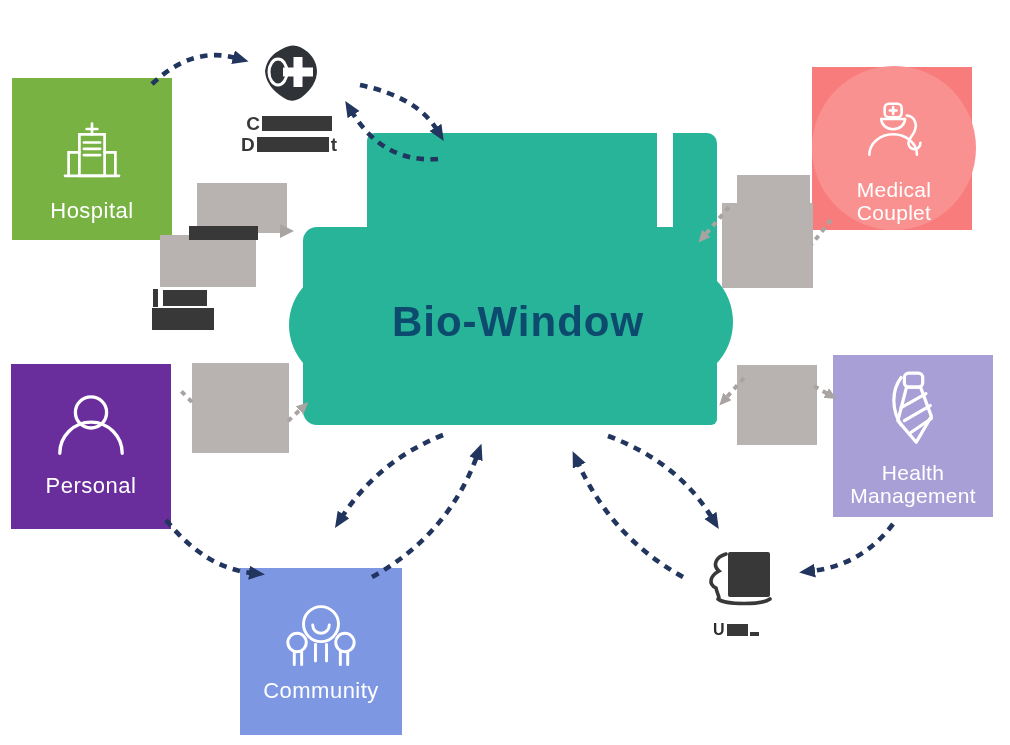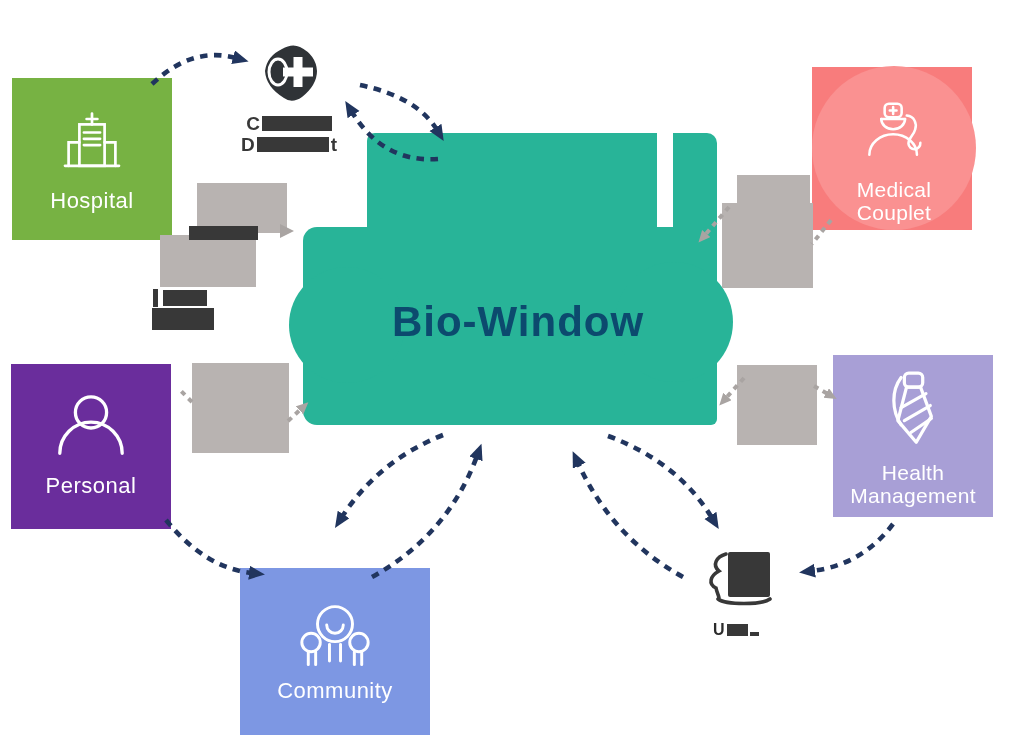--- a/index.html
+++ b/index.html
@@ -24,40 +24,40 @@
 
 <div class="canvas">
 
   <div class="abs teal" style="left:367px;top:133px;width:290px;height:292px;border-radius:8px 0 0 10px;"></div>
   <div class="abs teal" style="left:673px;top:133px;width:44px;height:292px;border-radius:0 10px 6px 0;"></div>
   <div class="abs teal" style="left:303px;top:227px;width:414px;height:198px;border-radius:14px;"></div>
   <div class="abs teal" style="left:289px;top:267px;width:116px;height:116px;border-radius:50%;"></div>
   <div class="abs teal" style="left:615px;top:262px;width:118px;height:120px;border-radius:50%;"></div>
   <div class="abs title" style="left:318px;top:298px;width:400px;">Bio-Window</div>
 
-  <div class="abs sq" style="left:12px;top:78px;width:160px;height:162px;background:#77b243;padding-top:32px;">
+  <div class="abs sq" style="left:12px;top:78px;width:160px;height:162px;background:#77b243;padding-top:42px;">
     <svg width="72" height="72" viewBox="0 0 80 80" fill="none" stroke="#ffffff" stroke-width="3" stroke-linecap="round">
       <path d="M40 4 v12 M34 10 h12"></path>
       <rect x="26" y="16" width="28" height="46"></rect>
       <path d="M31 25 h18 M31 32 h18 M31 39 h18"></path>
       <path d="M26 36 h-12 v26 M54 36 h12 v26"></path>
       <path d="M10 62 h60"></path>
     </svg>
     <div class="lbl">Hospital</div>
   </div>
 
   <div class="abs sq" style="left:11px;top:364px;width:160px;height:165px;background:#6a2d9c;padding-top:25px;">
     <svg width="78" height="78" viewBox="0 0 80 80" fill="none" stroke="#ffffff" stroke-width="3.4" stroke-linecap="round">
       <circle cx="40" cy="24" r="16"></circle>
       <path d="M8 66 a32 32 0 0 1 64 0"></path>
     </svg>
     <div class="lbl">Personal</div>
   </div>
 
-  <div class="abs sq" style="left:240px;top:568px;width:190px;height:167px;background:#7d97e3;padding-top:34px;">
+  <div class="abs sq" style="left:240px;top:568px;width:162px;height:167px;background:#7d97e3;padding-top:34px;">
     <svg width="84" height="70" viewBox="0 0 84 76" fill="none" stroke="#ffffff" stroke-width="3.2" stroke-linecap="round">
       <circle cx="42" cy="24" r="19"></circle>
       <path d="M33 25 a9 9 0 0 0 18 0"></path>
       <circle cx="16" cy="44" r="10"></circle>
       <circle cx="68" cy="44" r="10"></circle>
       <path d="M13 54 v14 M21 54 v14 M63 54 v14 M71 54 v14"></path>
       <path d="M36 46 v18 M48 46 v18"></path>
     </svg>
     <div class="lbl">Community</div>
   </div>

